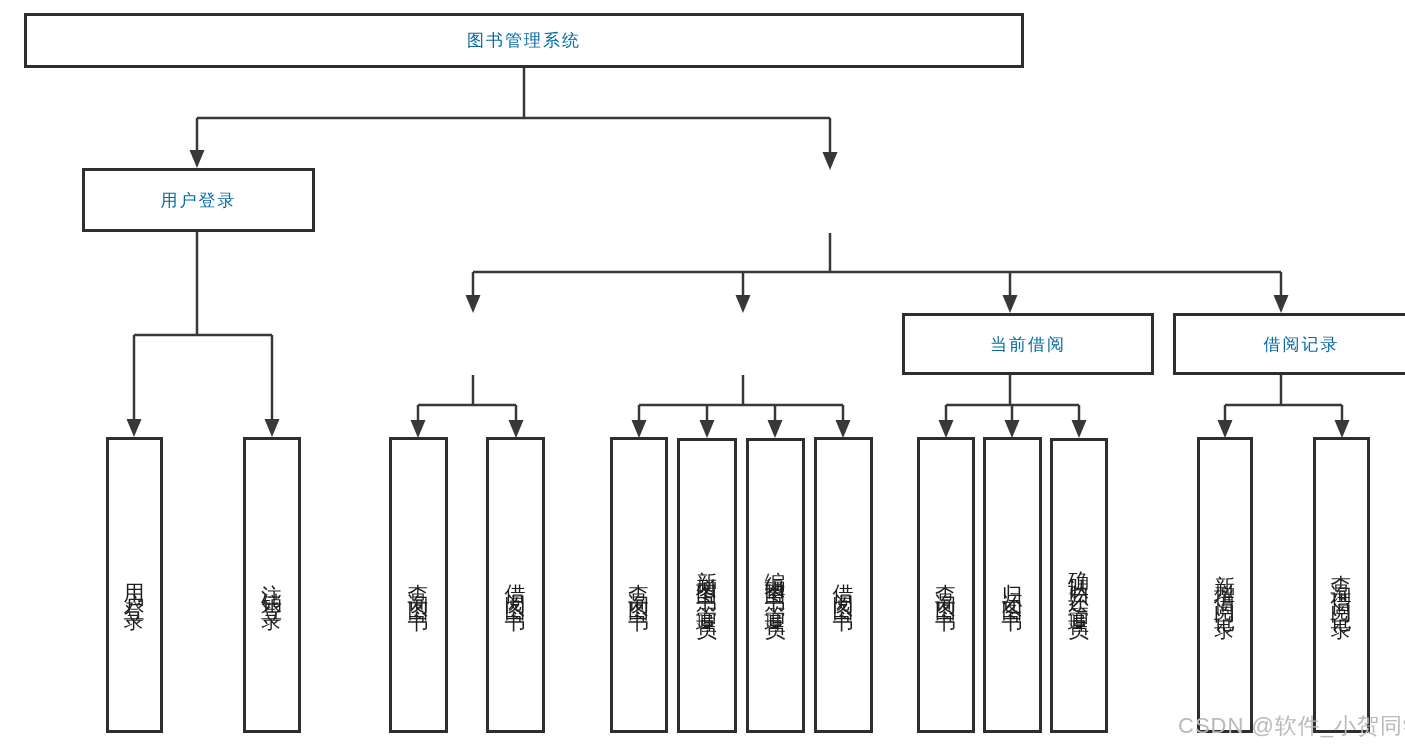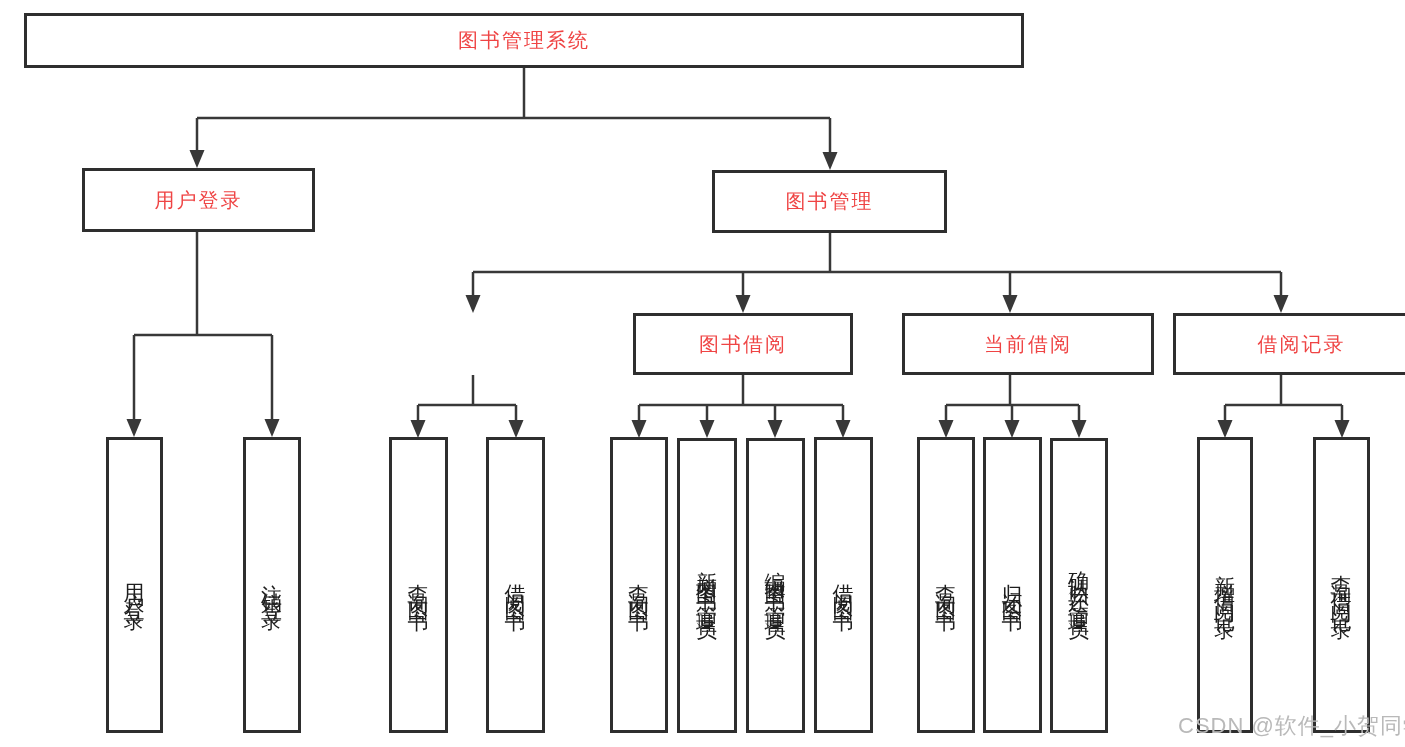--- a/index.html
+++ b/index.html
@@ -18,22 +18,22 @@
     width: 1405px; height: 747px;
   }
   .box {
     position: absolute;
     box-sizing: border-box;
     background: #ffffff;
     border: 3px solid #2e2e2e;
     display: flex;
     align-items: center;
     justify-content: center;
-    color: #ef4444;
-    font-size: 20px;
+    color: #0369a1;
+    font-size: 17px;
     letter-spacing: 2px;
     white-space: nowrap;
   }
   .vbox {
     position: absolute;
     box-sizing: border-box;
     background: #ffffff;
     border: 3px solid #2e2e2e;
     display: flex;
     align-items: center;
@@ -126,23 +126,21 @@
       <polygon points="1004.5,420 1019.5,420 1012,438"></polygon>
       <polygon points="1071.5,420 1086.5,420 1079,438"></polygon>
       <polygon points="1217.5,420 1232.5,420 1225,438"></polygon>
       <polygon points="1334.5,420 1349.5,420 1342,438"></polygon>
     </g>
   </svg>
 
   <div class="box" style="left:24px; top:13px; width:1000px; height:55px;">图书管理系统</div>
 
   <div class="box" style="left:82px; top:168px; width:233px; height:64px;">用户登录</div>
-  <div class="box" style="left:712px; top:170px; width:235px; height:63px;">图书管理</div>
 
-  <div class="box" style="left:633px; top:313px; width:220px; height:62px;">图书借阅</div>
   <div class="box" style="left:902px; top:313px; width:252px; height:62px;">当前借阅</div>
   <div class="box" style="left:1173px; top:313px; width:257px; height:62px;">借阅记录</div>
 
   <div class="vbox" style="left:106px; top:437px; width:57px; height:296px;">
     <span class="vtext">用户登录</span>
   </div>
   <div class="vbox" style="left:243px; top:437px; width:58px; height:296px;">
     <span class="vtext">注销登录</span>
   </div>
 

